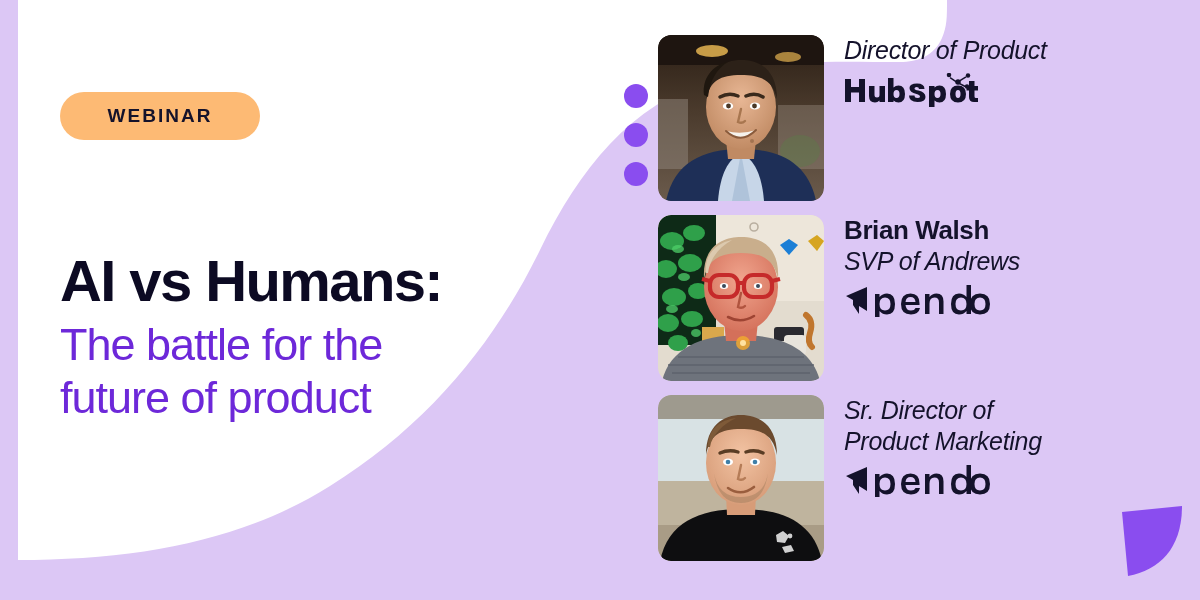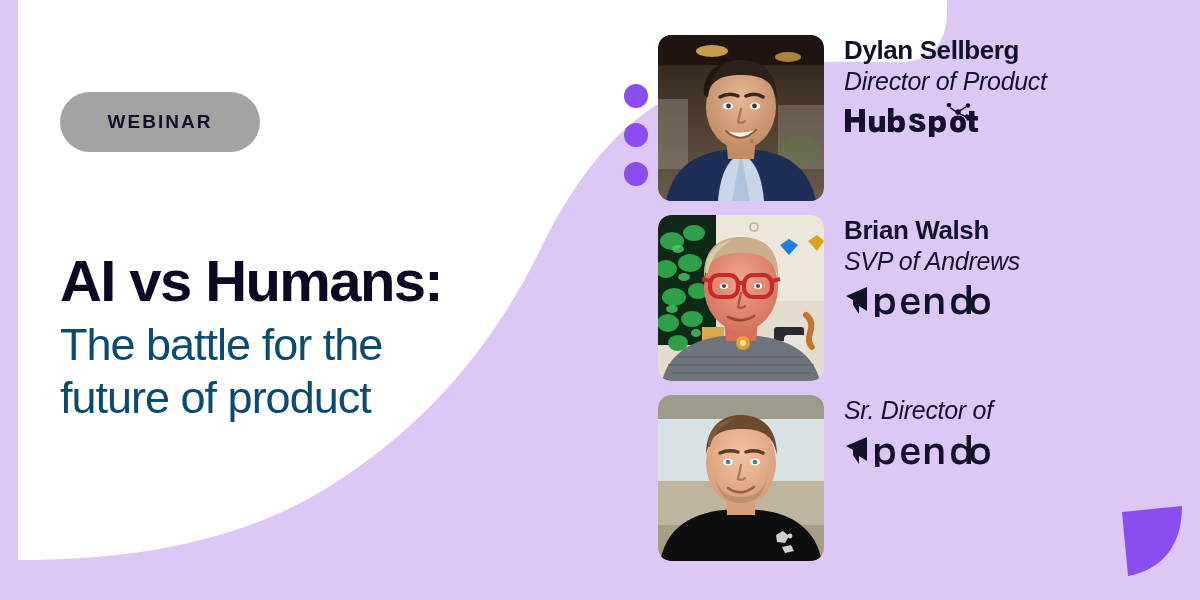--- a/index.html
+++ b/index.html
@@ -38,23 +38,23 @@
   .left-col {
     position:absolute;
     left:60px; top:0;
     width:560px; height:600px;
     z-index:6;
   }
 
   .webinar-pill {
     position:absolute;
     left:0px; top:92px;
-    width:200px; height:60px;
+    width:200px; height:48px;
     border-radius:30px;
-    background:#a3a3a3;
+    background:#fdba74;
     display:flex; align-items:center; justify-content:center;
   }
   .webinar-pill span {
     font-size:19px;
     font-weight:700;
     letter-spacing:2.0px;
     color:#14122B;
   }
 
   .headline {
@@ -72,21 +72,21 @@
     white-space:nowrap;
     margin-top:16px;
   }
   .headline .line2,
   .headline .line3 {
     display:block;
     font-size:45px;
     font-weight:400;
     letter-spacing:-1.0px;
     line-height:1.17;
-    color:#0c4a6e;
+    color:#6d28d9;
     white-space:nowrap;
   }
   .headline .line2 { margin-top:9px; }
 
   
   .dots {
     position:absolute;
     left:624px; top:84px;
     z-index:8;
     display:flex; flex-direction:column; gap:15px;
@@ -242,21 +242,20 @@
 
             <path d="M83,74 L80,87 q4,2 7,-1" stroke="#A8764F" stroke-width="2.4" fill="none" stroke-linecap="round"></path>
 
             <path d="M68,96 q15,13 30,-1 q-15,5 -30,1 Z" fill="#F6F2EC"></path>
             <path d="M68,96 q15,14 30,-1" stroke="#8A5B3C" stroke-width="2" fill="none" stroke-linecap="round"></path>
             <ellipse cx="94" cy="106" rx="2" ry="2" fill="#8A6040" opacity="0.6"></ellipse>
           </g>
         </svg>
       </div>
       <div class="info">
-        <div class="sp-name">Dylan Sellberg</div>
         <div class="sp-title">
           <span>Director of Product</span>
         </div>
         <div class="sp-logo">
           <svg width="134" height="34" viewBox="0 0 268 68">
             <g fill="#14122B">
 
               <path d="M2,12 h12 v16 h16 v-16 h12 v46 h-12 v-19 h-16 v19 h-12 z"></path>
 
               <path d="M50,26 h11 v18 q0,5 5,5 q5,0 5,-5 v-18 h11 v32 h-11 v-3 q-4,4 -9,4 q-12,0 -12,-13 z"></path>
@@ -441,20 +440,21 @@
 
             <path d="M56,78 q4,30 27,30 q23,0 27,-30 q-4,24 -27,24 q-23,0 -27,-24 z" fill="#9B7A5C" opacity="0.45"></path>
 
             <path d="M70,93 q13,9 26,-1" stroke="#9A5E3E" stroke-width="2.6" fill="none" stroke-linecap="round"></path>
           </g>
         </svg>
       </div>
       <div class="info">
         <div class="sp-title">
           <span>Sr. Director of</span>
+          <span class="t2">Product Marketing</span>
         </div>
         <div class="sp-logo">
           <svg width="146" height="34" viewBox="0 0 292 68">
             <g fill="#14122B">
               <path d="M4,26 L46,8 L46,56 L30,46 L30,62 L18,44 L18,34 Z"></path>
               <path d="M62,22 h9 v6 q6,-7 15,-7 q16,0 16,21 q0,21 -16,21 q-9,0 -15,-7 v18 h-9 z M71,42 q0,13 11,13 q11,0 11,-13 q0,-13 -11,-13 q-11,0 -11,13 z"></path>
               <path d="M114,42 q0,-21 19,-21 q18,0 18,20 v3 h-28 q1,11 11,11 q7,0 9,-5 h9 q-3,13 -18,13 q-20,0 -20,-21 z M123,38 h20 q-1,-10 -10,-10 q-9,0 -10,10 z"></path>
               <path d="M162,22 h9 v6 q5,-7 14,-7 q14,0 14,16 v25 h-9 v-23 q0,-10 -9,-10 q-10,0 -10,12 v21 h-9 z"></path>
               <path d="M214,42 q0,-21 16,-21 q9,0 15,7 v-24 h9 v58 h-9 v-6 q-6,7 -15,7 q-16,0 -16,-21 z M223,42 q0,13 11,13 q11,0 11,-13 q0,-13 -11,-13 q-11,0 -11,13 z"></path>
               <path d="M264,21 q20,0 20,21 q0,21 -20,21 q-20,0 -20,-21 q0,-21 20,-21 z M264,29 q-11,0 -11,13 q0,13 11,13 q11,0 11,-13 q0,-13 -11,-13 z" transform="translate(8,0)"></path>

